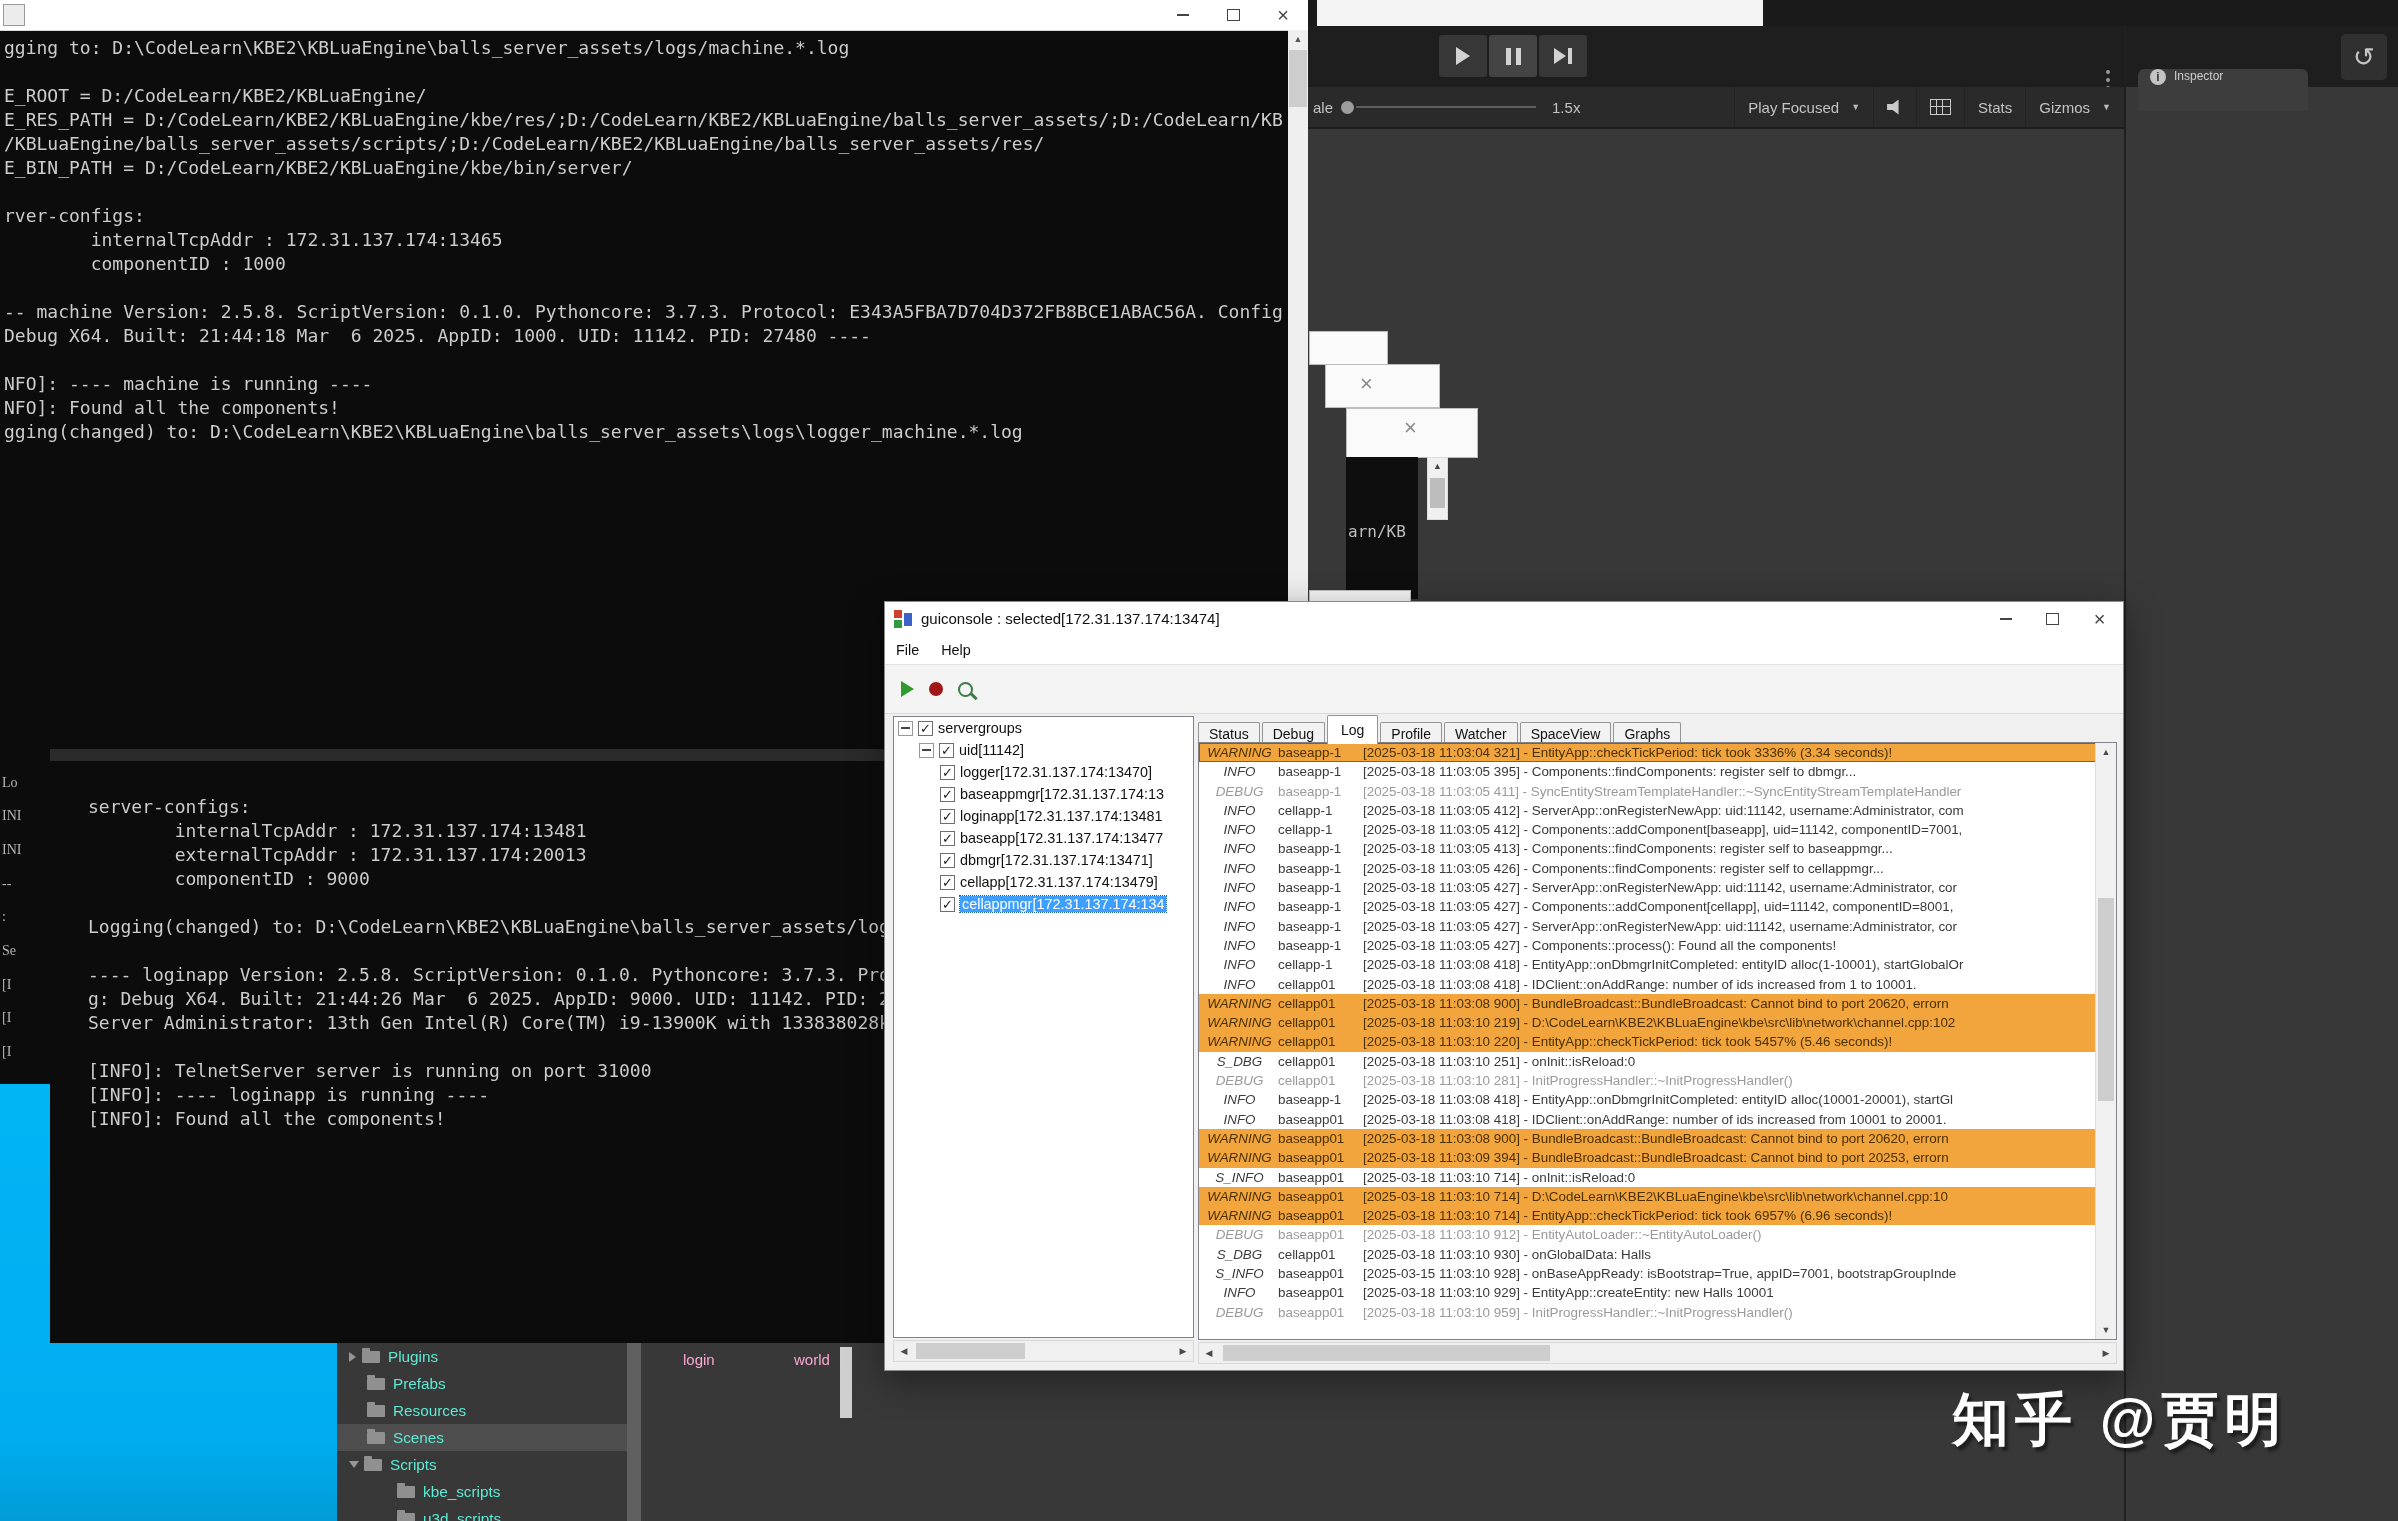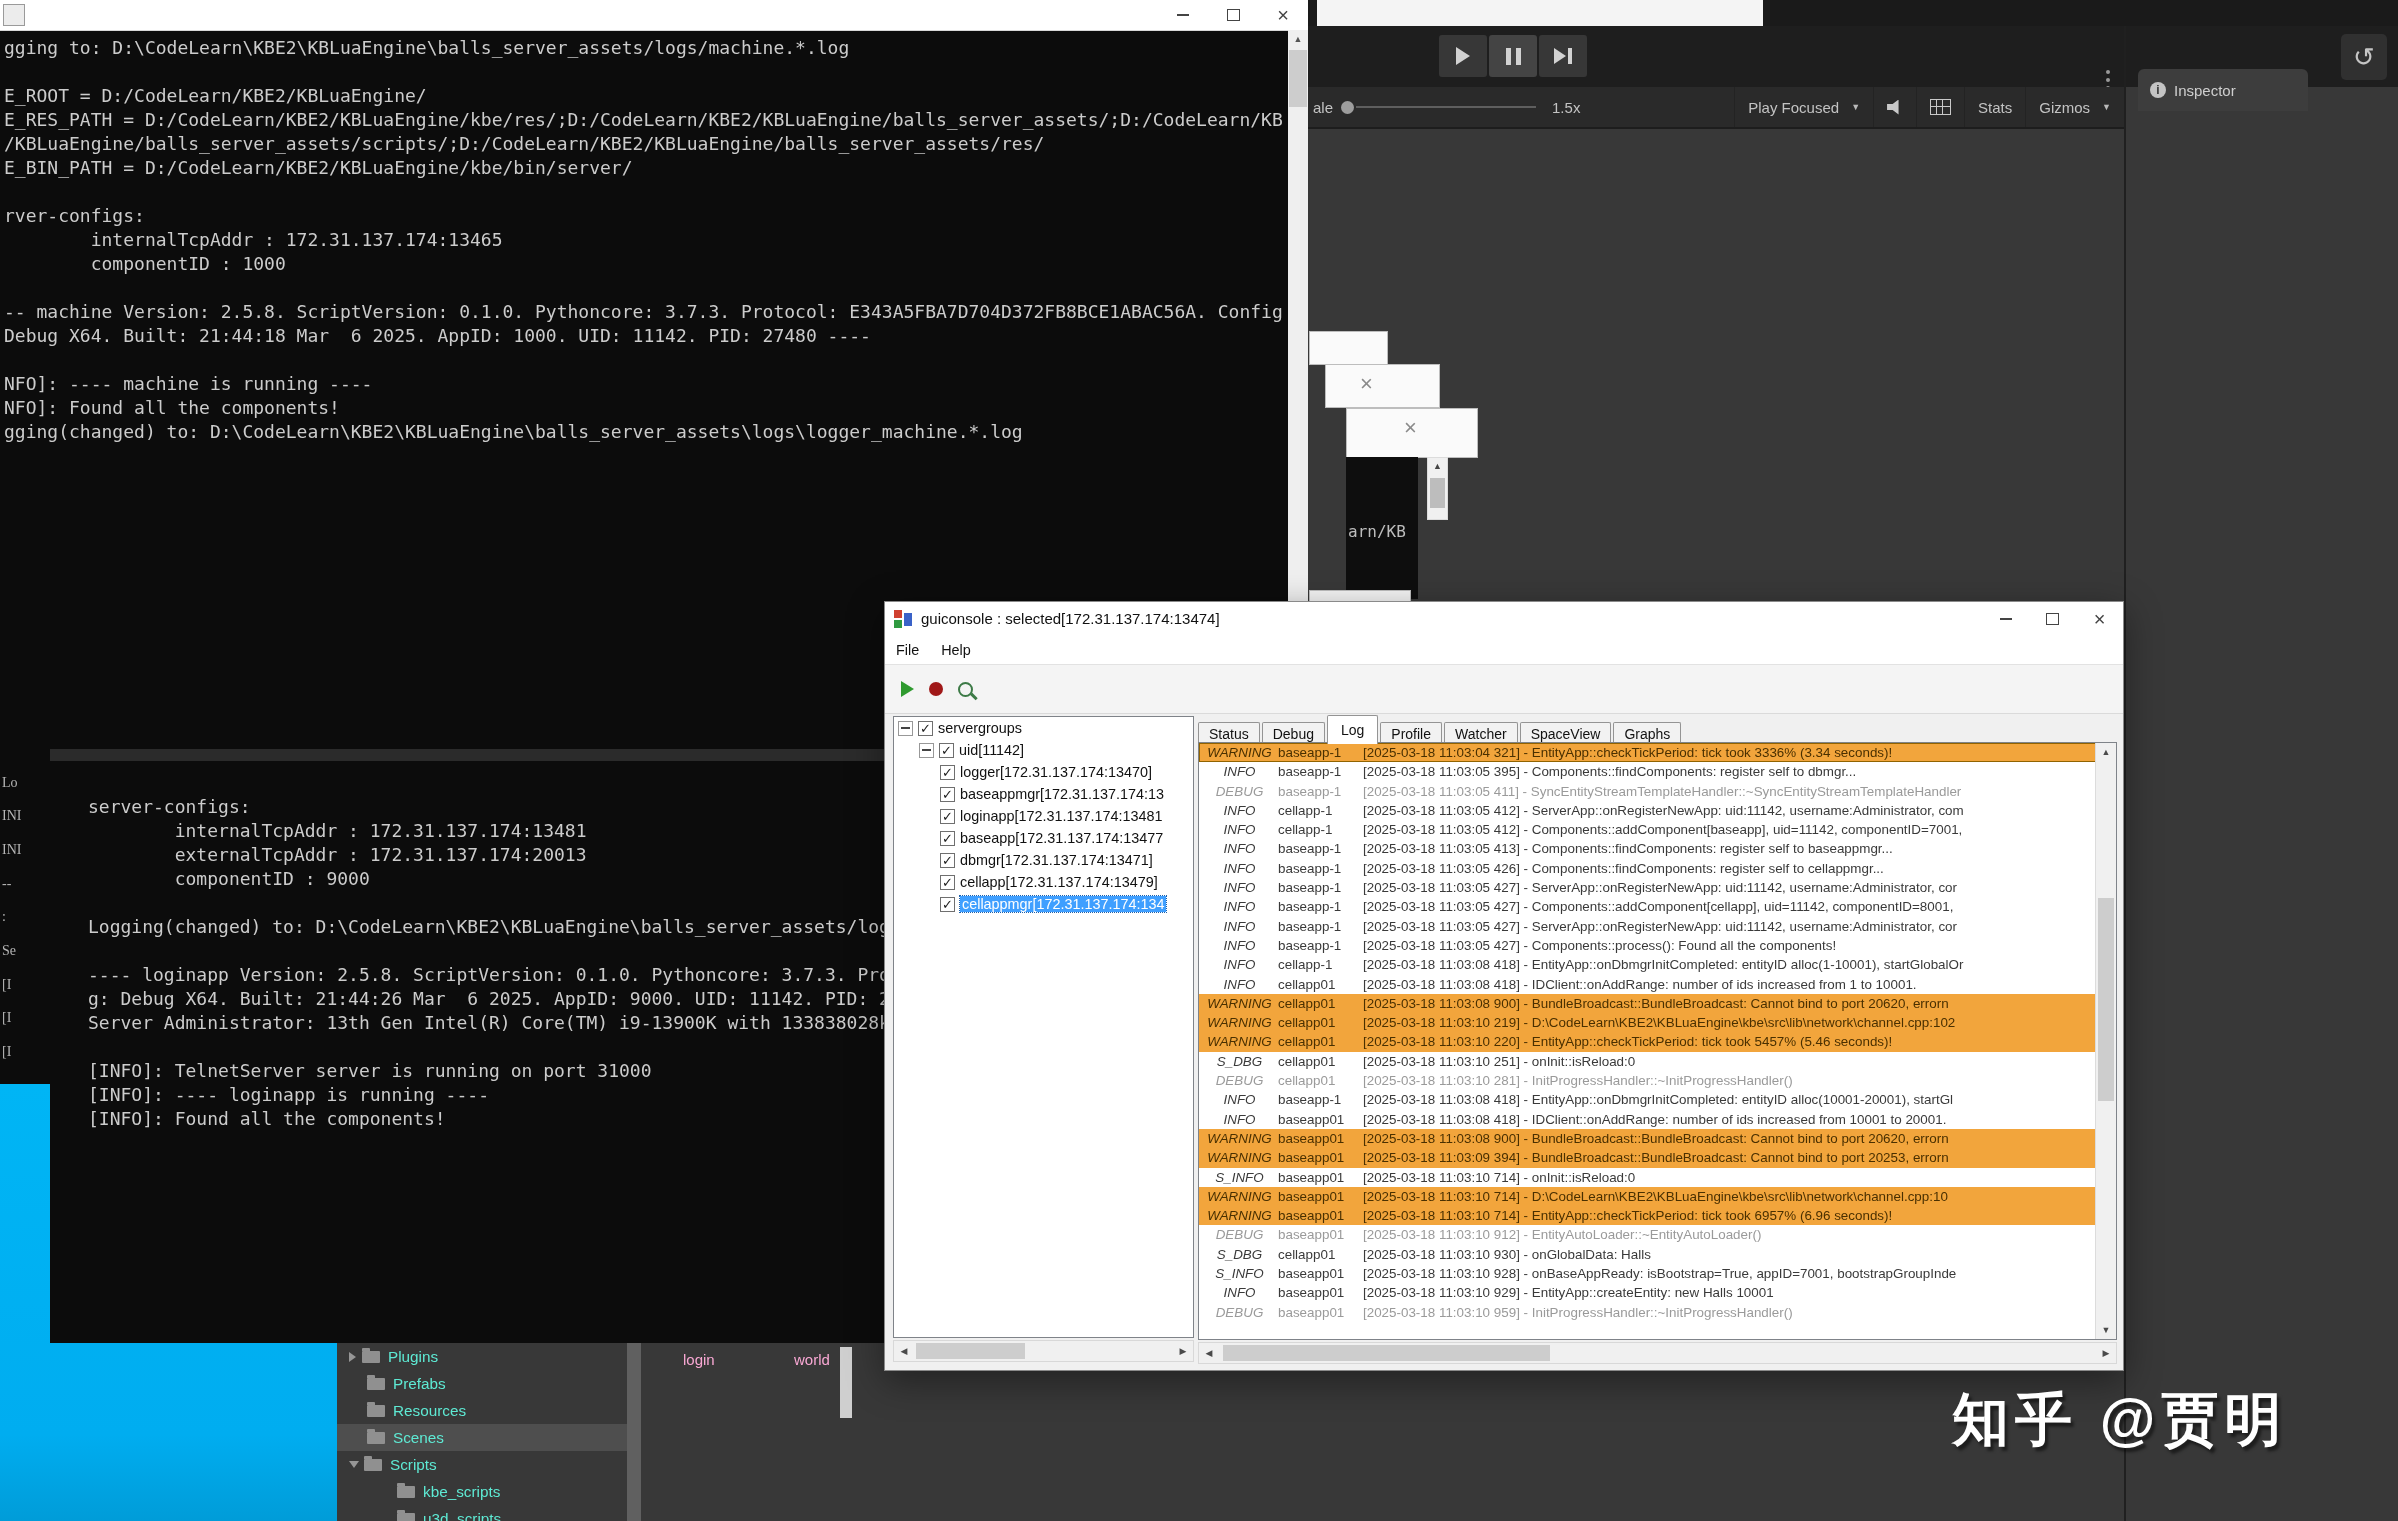--- a/index.html
+++ b/index.html
@@ -55,22 +55,22 @@
   .i-spk{width:16px;height:15px;background:#c9c9c9;
       clip-path:polygon(0% 30%,35% 30%,72% 0%,72% 100%,35% 70%,0% 70%);}
   .i-grid{width:19px;height:14px;border:1px solid #c9c9c9;
       background:linear-gradient(#c9c9c9,#c9c9c9) 5px 0/1px 100% no-repeat,
                  linear-gradient(#c9c9c9,#c9c9c9) 11px 0/1px 100% no-repeat,
                  linear-gradient(#c9c9c9,#c9c9c9) 0 6px/100% 1px no-repeat;}
 
   .u-divider{left:2124px;top:26px;width:2px;height:1496px;background:#202020;}
   .insp-header{left:2126px;top:69px;width:273px;height:42px;}
   .insp-tab{position:absolute;left:12px;top:0;width:170px;height:42px;background:#3d3d3d;
-      border-radius:6px 6px 0 0;display:flex;align-items:center;gap:8px;padding-left:12px;
-      color:#cfcfcf;font-size:15px;box-sizing:border-box;}
+      border-radius:6px 6px 0 0;display:flex;align-items:flex-start;gap:8px;padding-left:12px;
+      color:#cfcfcf;font-size:12px;box-sizing:border-box;}
   .i-info{width:16px;height:16px;border-radius:50%;background:#c4c4c4;color:#383838;
       font-size:12px;font-weight:bold;display:flex;align-items:center;justify-content:center;}
   .i-info::after{content:"i";}
 
   
   .blue{left:0;top:1084px;width:337px;height:438px;
       background:linear-gradient(#00b5f5 0%,#00adf0 80%,#009cd8 100%);}
 
   
   .project{left:337px;top:1343px;width:517px;height:178px;background:#383838;overflow:hidden;}
@@ -579,21 +579,21 @@
           <span class="tx">[2025-03-18 11:03:10 912] - EntityAutoLoader::~EntityAutoLoader()</span>
         </div>
         <div class="lrow">
           <span class="lv">S_DBG</span>
           <span class="cp">cellapp01</span>
           <span class="tx">[2025-03-18 11:03:10 930] - onGlobalData: Halls</span>
         </div>
         <div class="lrow">
           <span class="lv">S_INFO</span>
           <span class="cp">baseapp01</span>
-          <span class="tx">[2025-03-18 11:03:10 928] - onBaseAppReady: isBootstrap=True, appID=7001, bootstrapGroupInde</span>
+          <span class="tx">[2025-03-15 11:03:10 928] - onBaseAppReady: isBootstrap=True, appID=7001, bootstrapGroupInde</span>
         </div>
         <div class="lrow">
           <span class="lv">INFO</span>
           <span class="cp">baseapp01</span>
           <span class="tx">[2025-03-18 11:03:10 929] - EntityApp::createEntity: new Halls 10001</span>
         </div>
         <div class="lrow dbg">
           <span class="lv">DEBUG</span>
           <span class="cp">baseapp01</span>
           <span class="tx">[2025-03-18 11:03:10 959] - InitProgressHandler::~InitProgressHandler()</span>

